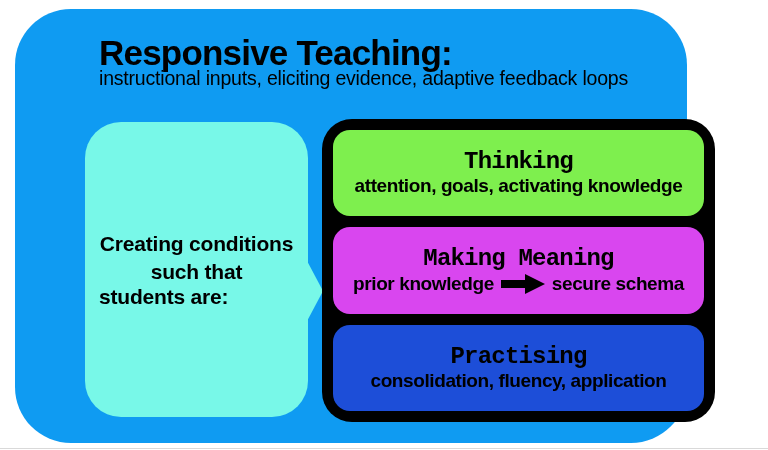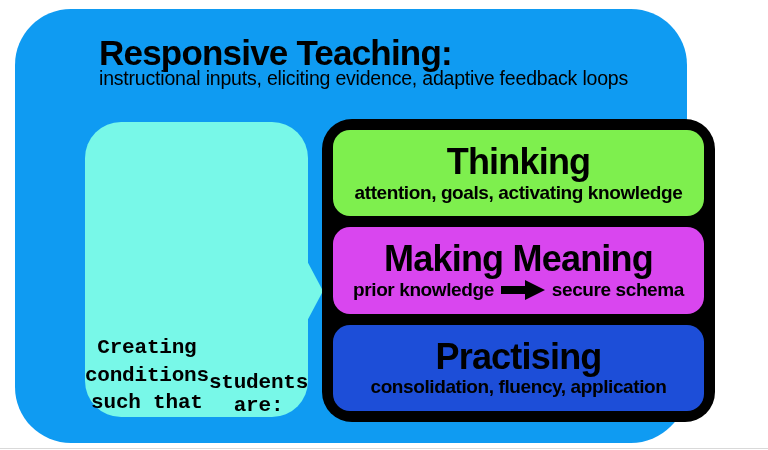--- a/index.html
+++ b/index.html
@@ -40,25 +40,25 @@
     white-space: nowrap;
   }
 
   .bubble {
     position: absolute;
     left: 70px; top: 113px;
     width: 223px; height: 295px;
     border-radius: 36px;
     background: #78f8e8;
     display: flex;
-    align-items: flex-end;
+    flex-direction: column;
+    align-items: flex-start;
     justify-content: center;
     text-align: center;
     padding: 0 14px;
-    font-family: Liberation Mono, monospace;
   }
 
   .bubble-pointer {
     position: absolute;
     left: 291px; top: 250px;
     width: 17px; height: 64px;
     background: #78f8e8;
     clip-path: polygon(0 0, 100% 50%, 0 100%);
   }
 
@@ -100,25 +100,26 @@
     border-radius: 17px;
     display: flex;
     flex-direction: column;
     align-items: center;
     justify-content: center;
     text-align: center;
     gap: 1px;
   }
 
   .stage-title {
-    font-size: 36px;
+    font-size: 24px;
     font-weight: bold;
     line-height: 1.05;
     letter-spacing: -0.8px;
     white-space: nowrap;
+    font-family: Liberation Mono, monospace;
   }
 
   .stage-sub {
     font-size: 19px;
     font-weight: bold;
     letter-spacing: -0.4px;
     line-height: 1.15;
     white-space: nowrap;
   }
 

